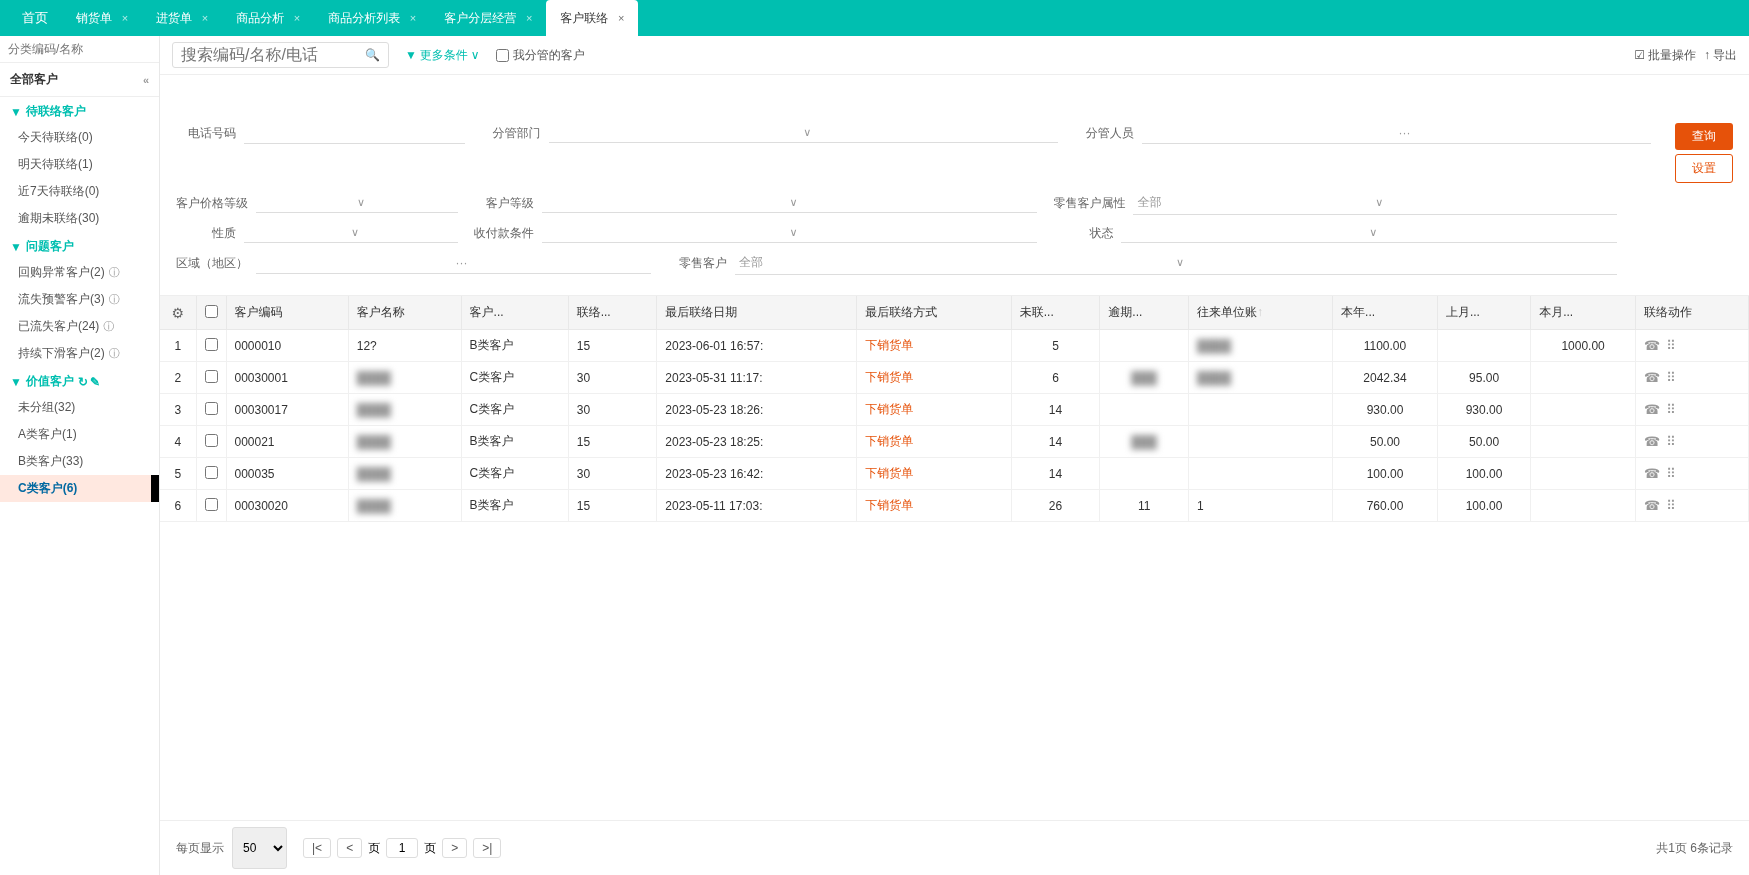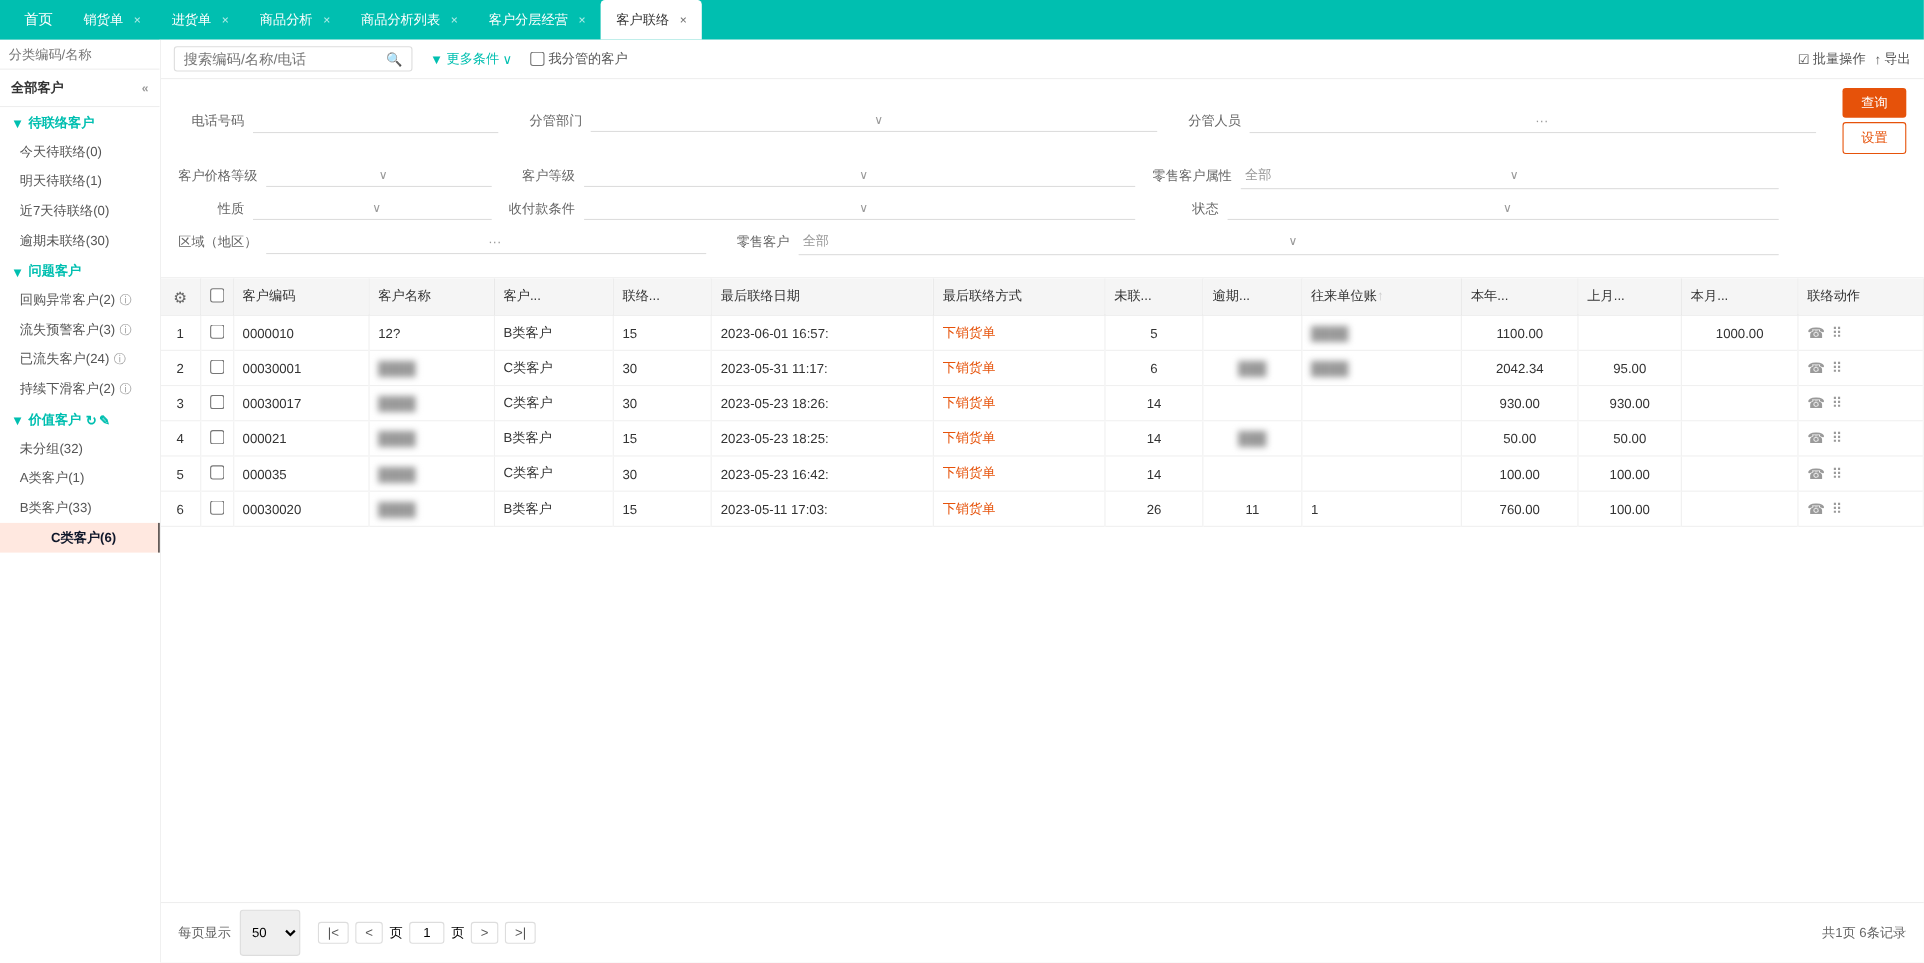--- a/index.html
+++ b/index.html
@@ -9,55 +9,55 @@
     .top-nav { display: flex; align-items: center; background: #00bfb0; height: 36px; padding: 0 8px; }
     .nav-item { color: #fff; padding: 0 14px; height: 36px; line-height: 36px; cursor: pointer; font-size: 13px; white-space: nowrap; position: relative; }
     .nav-item.active { background: #fff; color: #333; border-radius: 4px 4px 0 0; }
     .nav-item .close-x { margin-left: 6px; font-size: 11px; opacity: 0.7; }
     .nav-home { color: #fff; padding: 0 14px; height: 36px; line-height: 36px; font-size: 13px; }
 
     
     .main-layout { display: flex; height: calc(875px - 36px); }
 
     
-    .sidebar { width: 146px; background: #fff; border-right: 1px solid #e8e8e8; overflow-y: auto; flex-shrink: 0; }
+    .sidebar { width: 160px; background: #fff; border-right: 1px solid #e8e8e8; overflow-y: auto; flex-shrink: 0; }
     .sidebar-search { display: flex; align-items: center; padding: 6px 8px; border-bottom: 1px solid #eee; }
     .sidebar-search input { flex: 1; border: none; outline: none; font-size: 12px; color: #666; background: transparent; }
     .sidebar-all { display: flex; align-items: center; padding: 8px 10px; font-weight: bold; color: #333; cursor: pointer; font-size: 13px; border-bottom: 1px solid #eee; }
     .sidebar-all .collapse-icon { margin-left: auto; color: #999; font-size: 11px; }
     .sidebar-section-title { display: flex; align-items: center; padding: 6px 10px 4px; color: #00bfb0; font-size: 12px; font-weight: bold; }
     .sidebar-section-title .arrow { margin-right: 4px; }
     .sidebar-item { padding: 5px 10px 5px 18px; color: #555; cursor: pointer; display: flex; align-items: center; }
-    .sidebar-item.active { background: #ffe8e0; color: #0f172a; font-weight: bold; border-right: 1px solid #000000; justify-content: center; }
+    .sidebar-item.active { background: #ffe8e0; color: #0369a1; font-weight: bold; border-right: 8px solid #000000; }
     .sidebar-item .info-icon { margin-left: 4px; color: #999; font-size: 11px; }
 
     
     .content-area { flex: 1; display: flex; flex-direction: column; overflow: hidden; }
 
     
     .toolbar { display: flex; align-items: center; padding: 6px 12px; background: #fff; border-bottom: 1px solid #eee; gap: 8px; }
     .search-box { display: flex; align-items: center; border: 1px solid #ddd; border-radius: 3px; padding: 3px 8px; background: #fff; }
-    .search-box input { border: none; outline: none; font-size: 13px; width: 180px; color: #666; }
+    .search-box input { border: none; outline: none; font-size: 16px; width: 180px; color: #666; }
     .search-box .s-icon { color: #00bfb0; cursor: pointer; margin-left: 4px; }
     .filter-btn { display: flex; align-items: center; color: #00bfb0; cursor: pointer; padding: 3px 8px; gap: 3px; }
     .checkbox-label { display: flex; align-items: center; gap: 4px; color: #555; cursor: pointer; }
     .toolbar-right { margin-left: auto; display: flex; align-items: center; gap: 8px; }
     .toolbar-btn { display: flex; align-items: center; gap: 3px; color: #555; cursor: pointer; font-size: 12px; }
 
     
     .filter-panel { background: #fff; border-bottom: 1px solid #eee; padding: 8px 16px; }
     .filter-row { display: flex; align-items: center; gap: 16px; margin-bottom: 8px; }
     .filter-row:last-child { margin-bottom: 12px; }
     .filter-field { display: flex; align-items: center; gap: 8px; flex: 1; }
     .filter-label { color: #666; white-space: nowrap; min-width: 60px; text-align: right; }
     .filter-input { flex: 1; border: none; border-bottom: 1px solid #ddd; outline: none; padding: 3px 4px; font-size: 12px; color: #333; background: transparent; }
     .filter-select { display: flex; align-items: center; flex: 1; border: none; border-bottom: 1px solid #ddd; padding: 3px 4px; cursor: pointer; position: relative; }
     .filter-select span { flex: 1; color: #999; font-size: 12px; }
     .filter-select .chevron { color: #999; font-size: 11px; }
-    .filter-actions { display: flex; flex-direction: column; gap: 4px; margin-left: 8px; }
+    .filter-actions { display: flex; flex-direction: column; gap: 4px; margin-left: 8px; margin-top: 40px; }
     .btn-query { background: #e6520a; color: #fff; border: none; padding: 5px 16px; border-radius: 3px; cursor: pointer; font-size: 12px; }
     .btn-settings { background: #fff; color: #e6520a; border: 1px solid #e6520a; padding: 5px 16px; border-radius: 3px; cursor: pointer; font-size: 12px; }
     .filter-dots { color: #999; cursor: pointer; margin-left: 4px; }
 
     
     .table-container { flex: 1; overflow: auto; background: #fff; margin: 0; }
     table { width: 100%; border-collapse: collapse; }
     thead { background: #f5f5f5; position: sticky; top: 0; z-index: 1; }
     thead th { padding: 8px 8px; text-align: left; color: #333; font-weight: normal; border-bottom: 1px solid #e8e8e8; border-right: 1px solid #e8e8e8; white-space: nowrap; font-size: 12px; }
     tbody tr { border-bottom: 1px solid #f0f0f0; }

